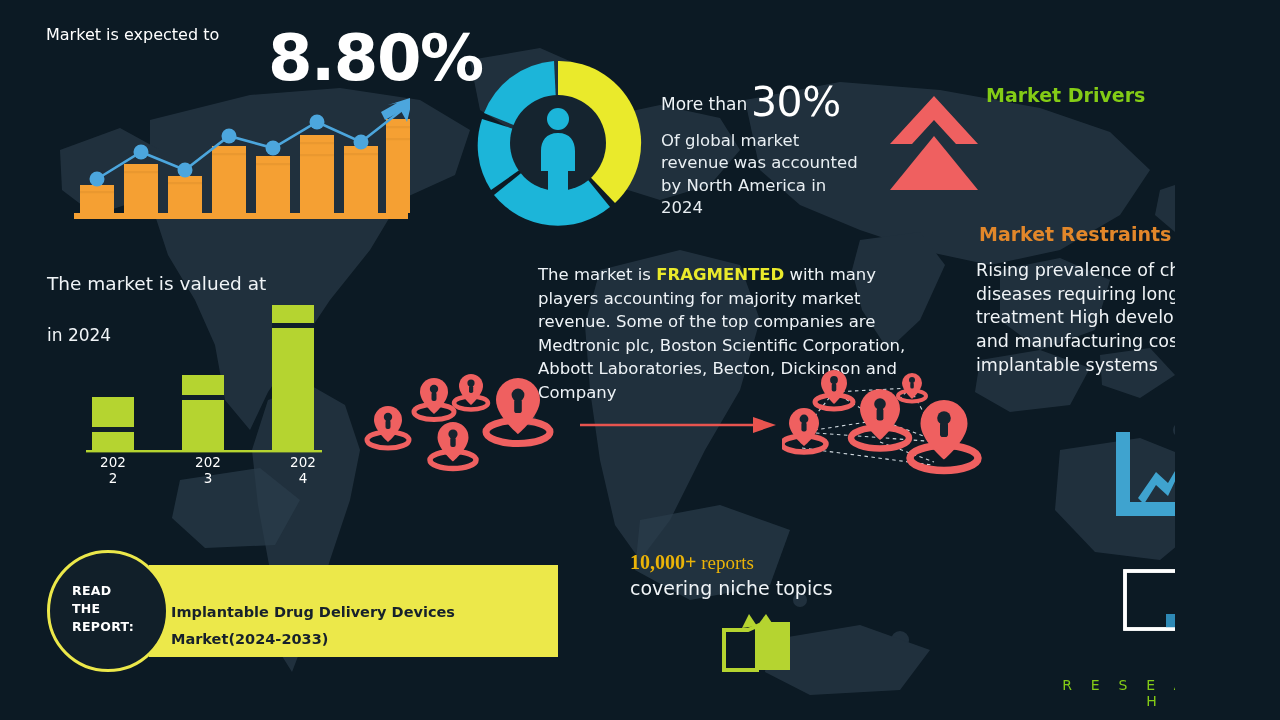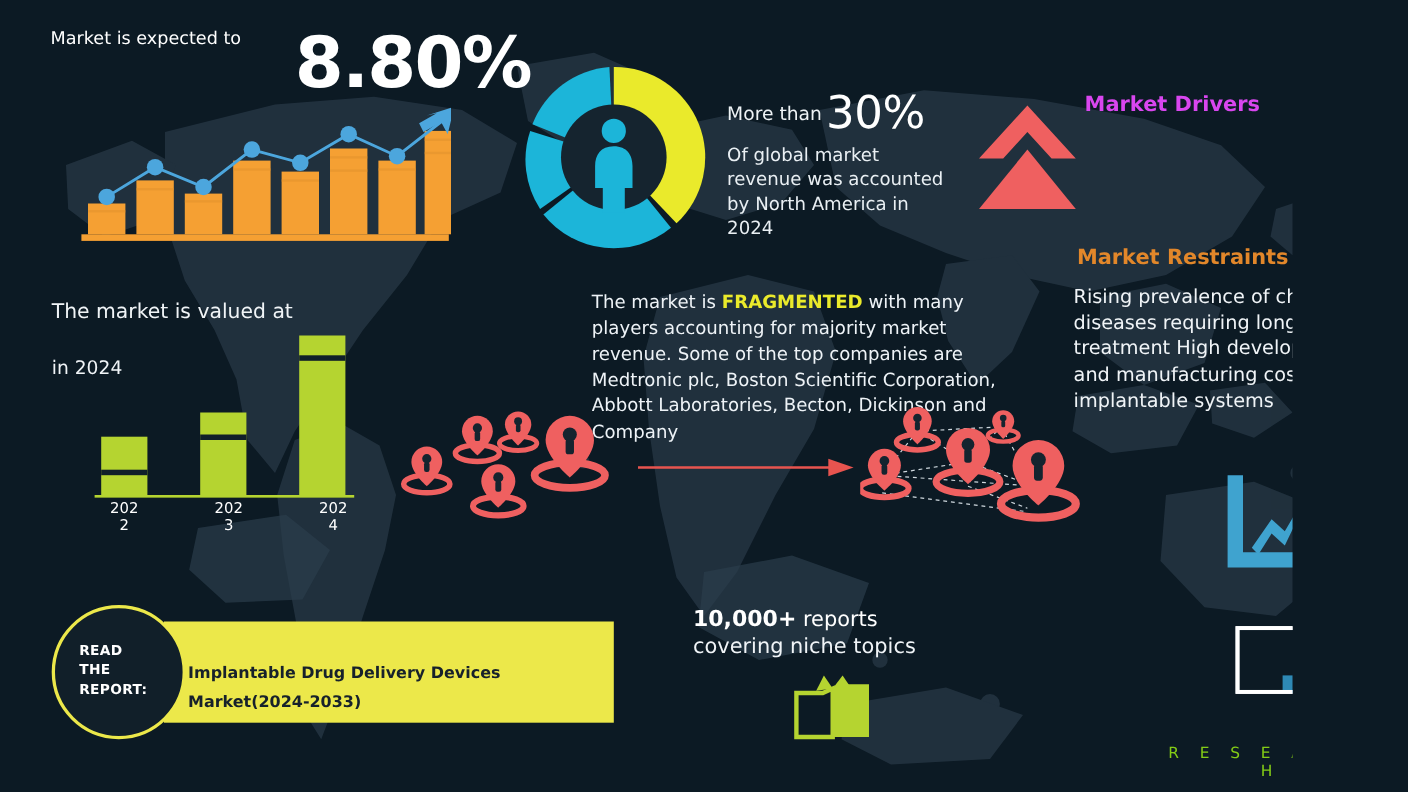--- a/index.html
+++ b/index.html
@@ -37,21 +37,21 @@
   #thirty-lead { font-size:17px; color:#eef3f6; }
   #thirty-value {
     position:absolute; left:751px; top:82px;
     font-size:41px; font-weight:normal; color:#ffffff; line-height:1;
     letter-spacing:-.5px;
   }
   #thirty-body { position:absolute; left:661px; top:130px; width:200px;
     font-size:16.5px; color:#e9eff3; line-height:1.36; }
 
   
-  #drivers-title { left:986px; top:84px; font-size:19px; font-weight:bold; color:#d946ef; }
+  #drivers-title { left:986px; top:84px; font-size:19px; font-weight:bold; color:#84cc16; }
   #drivers-body { left:980px; top:120px; width:292px; font-size:17.5px; color:#3fa3cf; line-height:1.35; }
   #drivers-arrows { position:absolute; left:886px; top:92px; width:96px; height:100px; }
 
   
   #restraints-title { left:979px; top:223px; font-size:19px; font-weight:bold; color:#e2872a; }
   #restraints-body { left:976px; top:259px; width:278px; font-size:17.5px; color:#f0f4f7; line-height:1.35; }
 
   
   #valued-1 { left:47px; top:273px; font-size:18.5px; color:#f0f4f7; }
   #valued-2 { left:47px; top:298px; font-size:23px; font-weight:bold; color:#ffffff; }
@@ -78,21 +78,21 @@
   #banner-line1 { position:absolute; left:171px; top:604px; font-size:14.5px; font-weight:bold; color:#17212b; }
   #banner-line2 { position:absolute; left:171px; top:631px; font-size:14.5px; font-weight:bold; color:#17212b; }
   #read-circle {
     position:absolute; left:47px; top:550px; width:122px; height:122px;
     border-radius:50%; border:3.5px solid #ece84a; background:#111f29;
   }
   #read-label { position:absolute; left:72px; top:582px; font-size:12.5px; font-weight:bold;
     color:#ffffff; line-height:1.45; letter-spacing:.3px; }
 
   
-  #rep-1 { left:630px; top:551px; font-size:19px; color:#ffffff; }
+  #rep-1 { left:630px; top:551px; font-size:19px; color:#eab308;font-family:Liberation Serif, serif; }
   #rep-1 b { font-weight:bold; font-size:20px; }
   #rep-2 { left:630px; top:577px; font-size:19px; color:#f0f4f7; }
   #book-icon { position:absolute; left:718px; top:612px; width:78px; height:62px; }
   #logo-mark { position:absolute; left:1122px; top:568px; width:64px; height:64px; }
   #logo-emergen { position:absolute; left:1048px; top:640px; width:214px; text-align:center;
     font-size:31px; font-weight:bold; color:#ffffff; letter-spacing:1.4px; }
   #logo-research { position:absolute; left:1048px; top:677px; width:214px; text-align:center;
     font-size:14px; color:#84cc16; letter-spacing:7.2px; }
 </style>
 </head>

